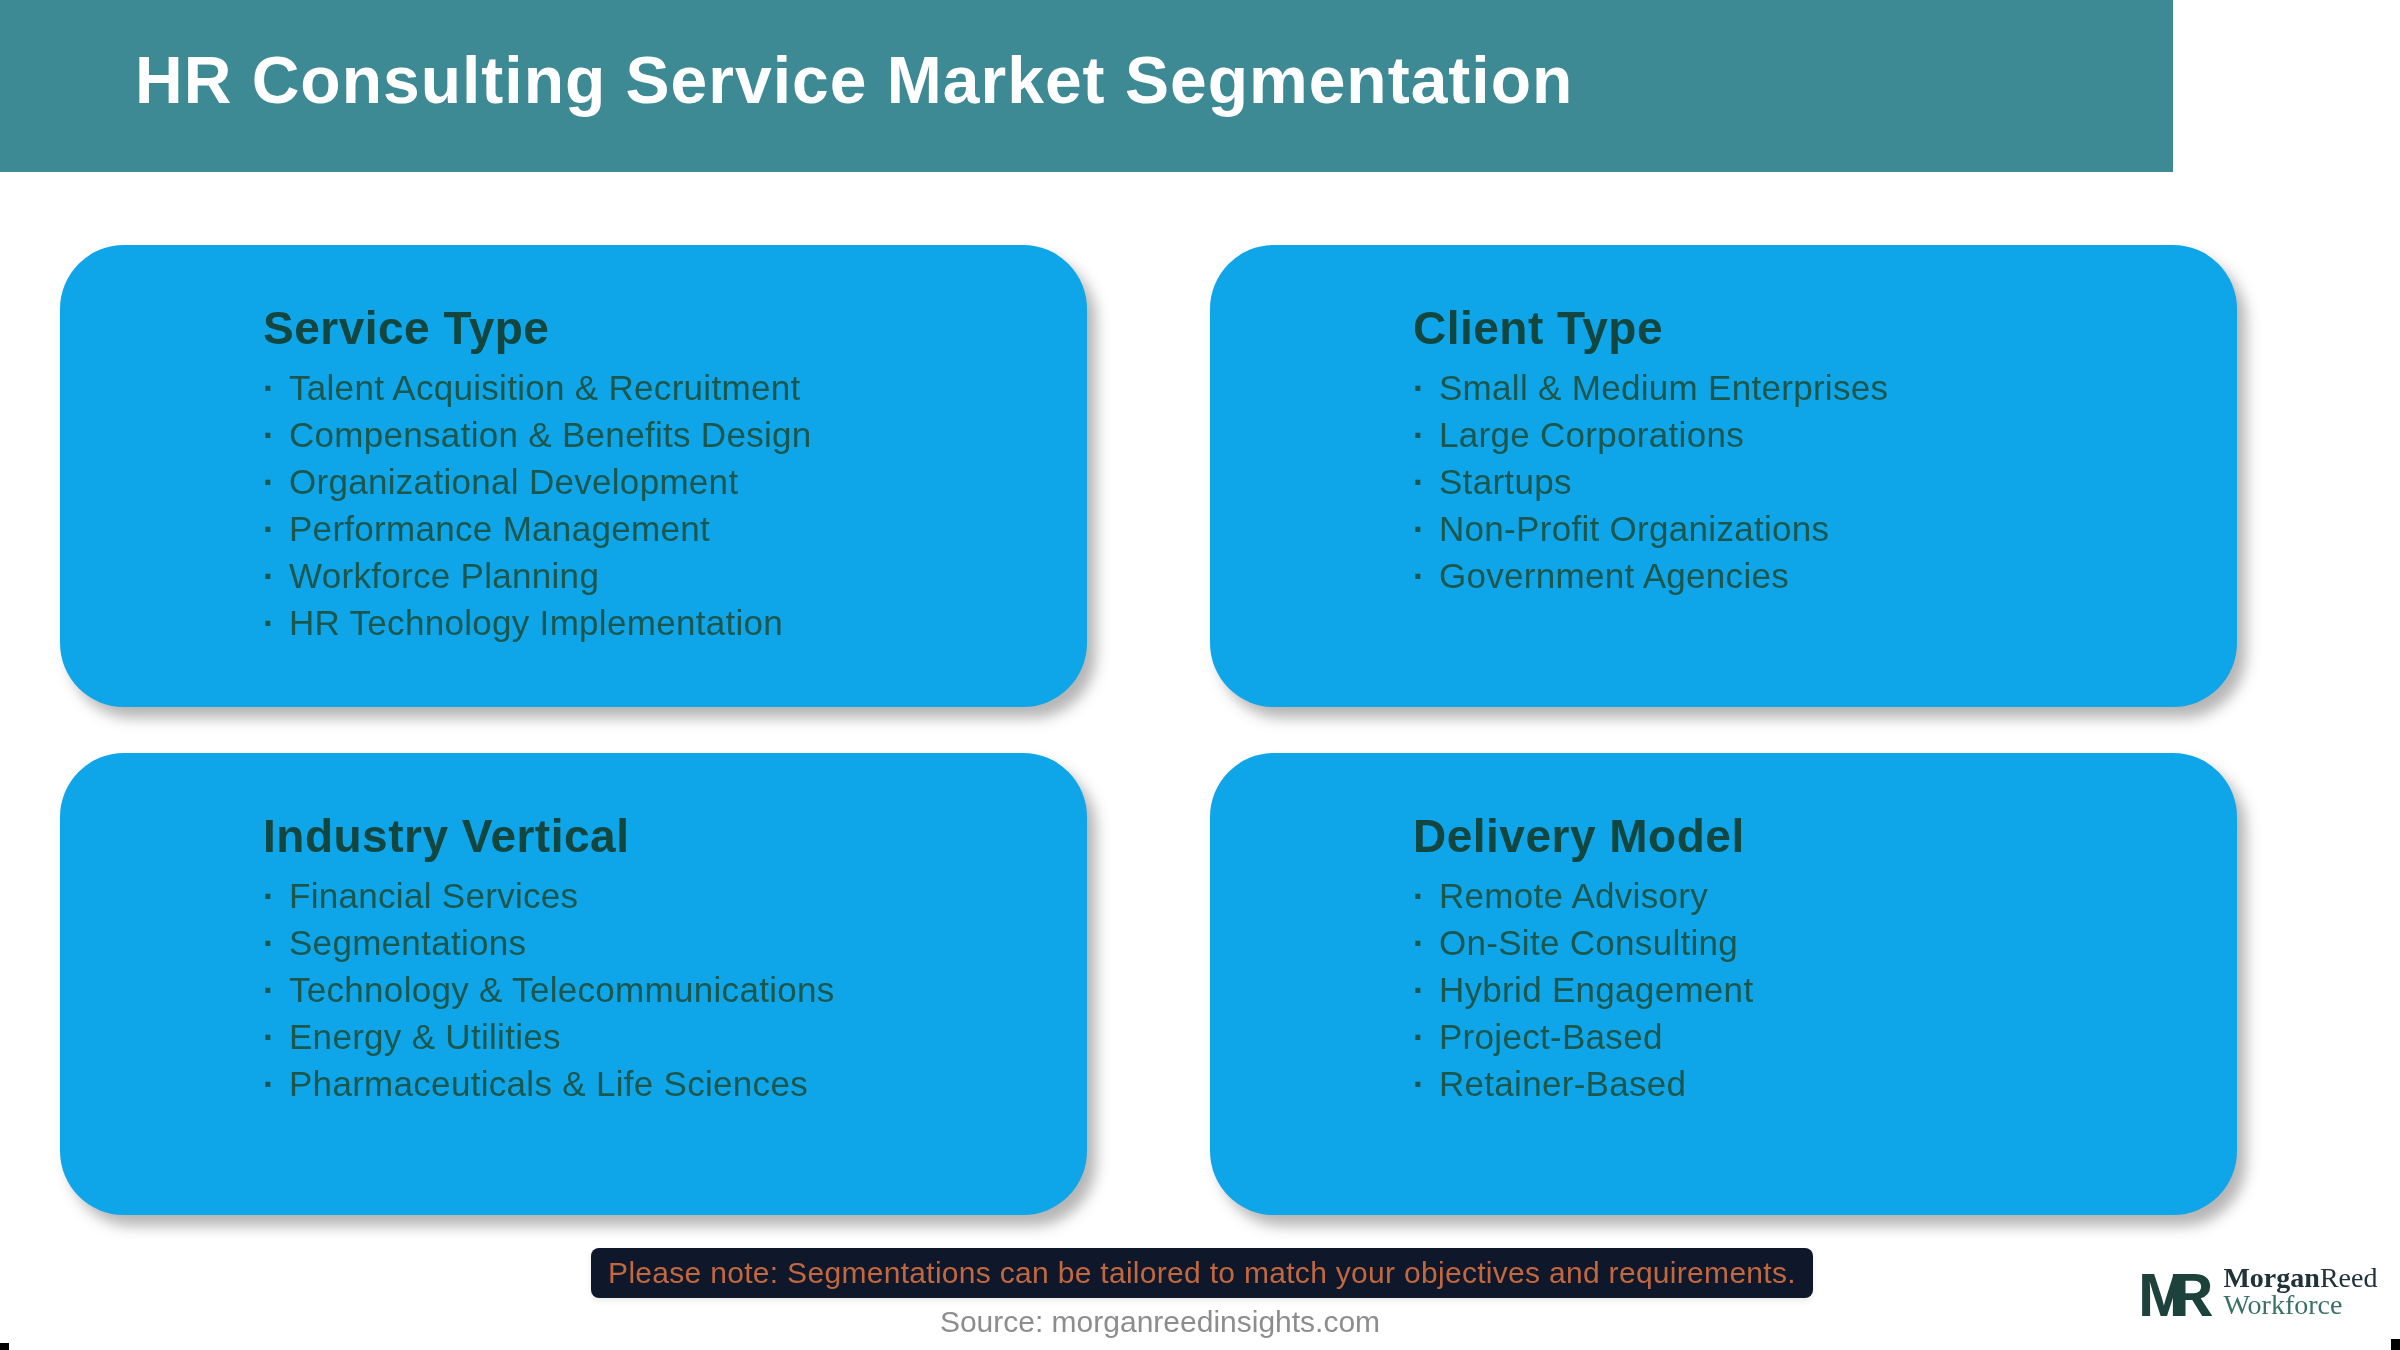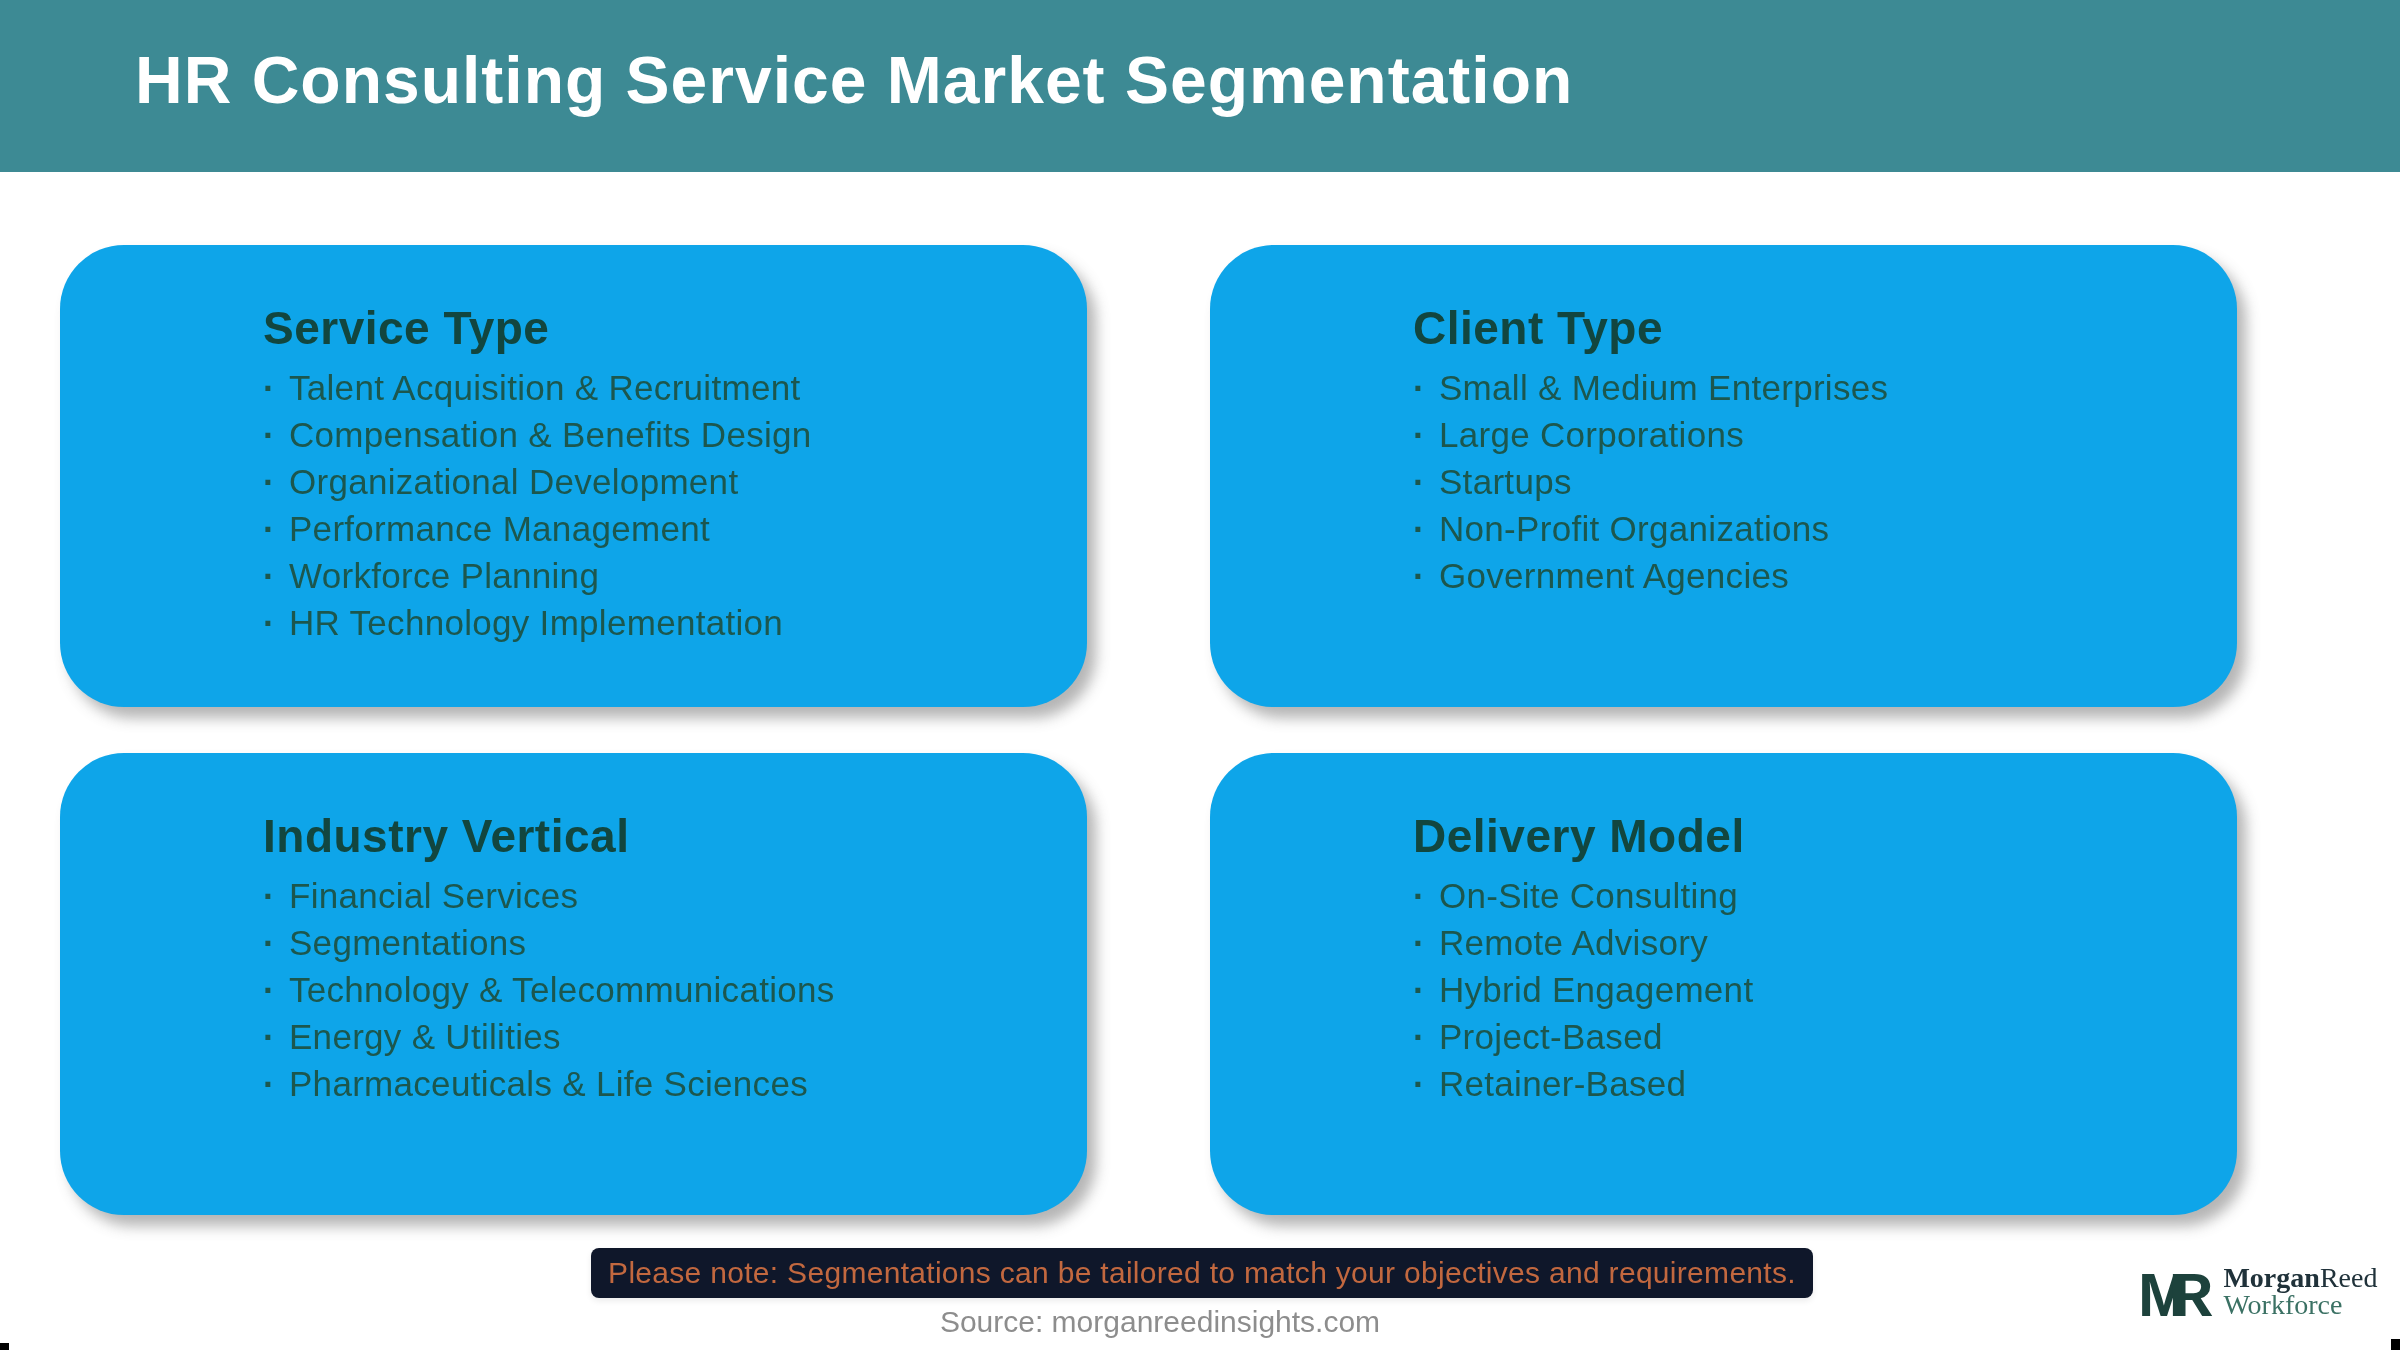--- a/index.html
+++ b/index.html
@@ -4,21 +4,21 @@
 <style>
   html,body { margin:0; padding:0; background:#ffffff; }
   .page {
     position:relative; width:2400px; height:1350px;
     background:#ffffff; overflow:hidden;
     font-family:"Liberation Sans", sans-serif;
   }
 
   
   .header {
-    position:absolute; left:0; top:0; width:2400px; height:172px;
+    position:absolute; left:0; top:0; width:2173px; height:172px;
     background:#3d8a94;
     text-decoration:underline;
   }
   .header h1 {
     position:absolute; left:135px; top:44px; margin:0;
     font-size:66px; line-height:72px; font-weight:700;
     color:#ffffff; letter-spacing:1px;
   }
 
   
@@ -118,22 +118,22 @@
       <li>Segmentations</li>
       <li>Technology &amp; Telecommunications</li>
       <li>Energy &amp; Utilities</li>
       <li>Pharmaceuticals &amp; Life Sciences</li>
     </ul>
   </section>
 
   <section class="card card-4">
     <h2>Delivery Model</h2>
     <ul>
+      <li>Remote Advisory</li>
       <li>On-Site Consulting</li>
-      <li>Remote Advisory</li>
       <li>Hybrid Engagement</li>
       <li>Project-Based</li>
       <li>Retainer-Based</li>
     </ul>
   </section>
 
   <div class="note">Please note: Segmentations can be tailored to match your objectives and requirements.</div>
   <div class="source">Source: morganreedinsights.com</div>
 
   <div class="logo">

